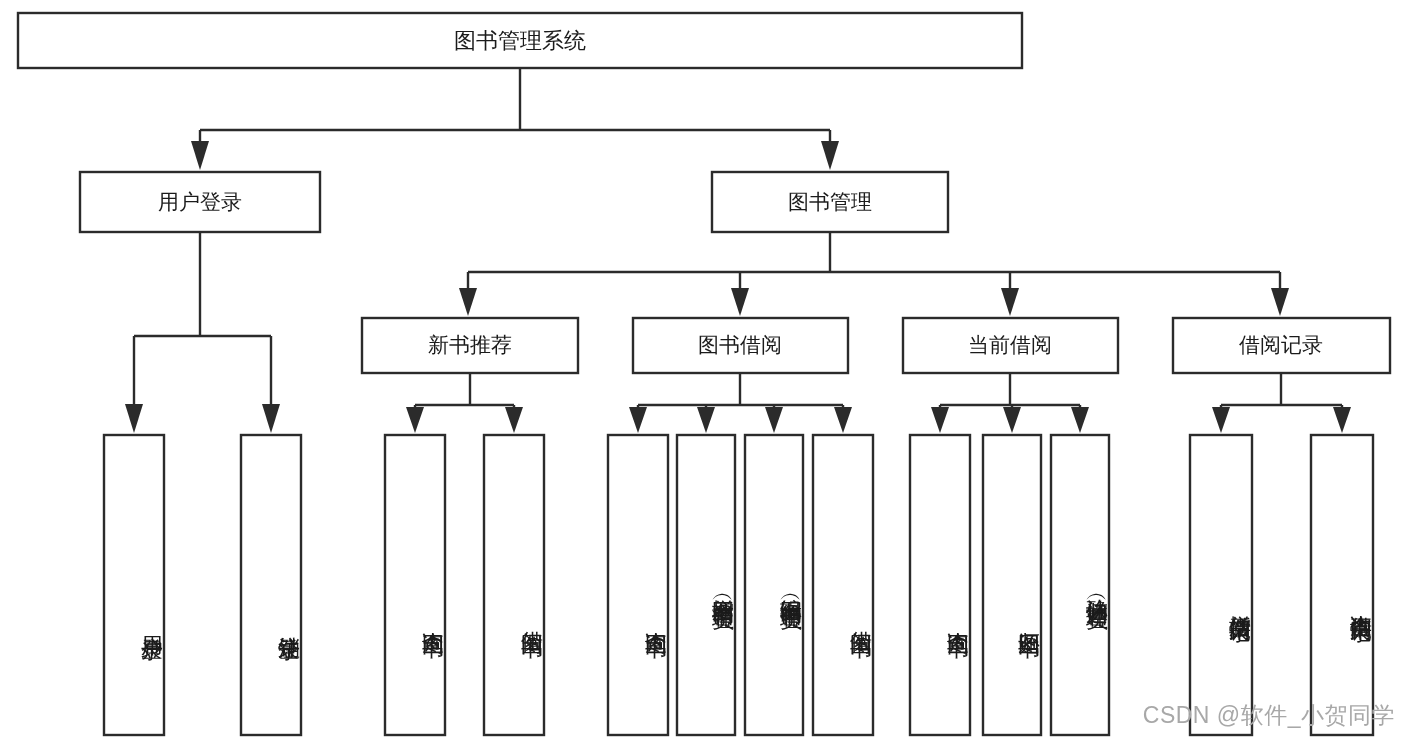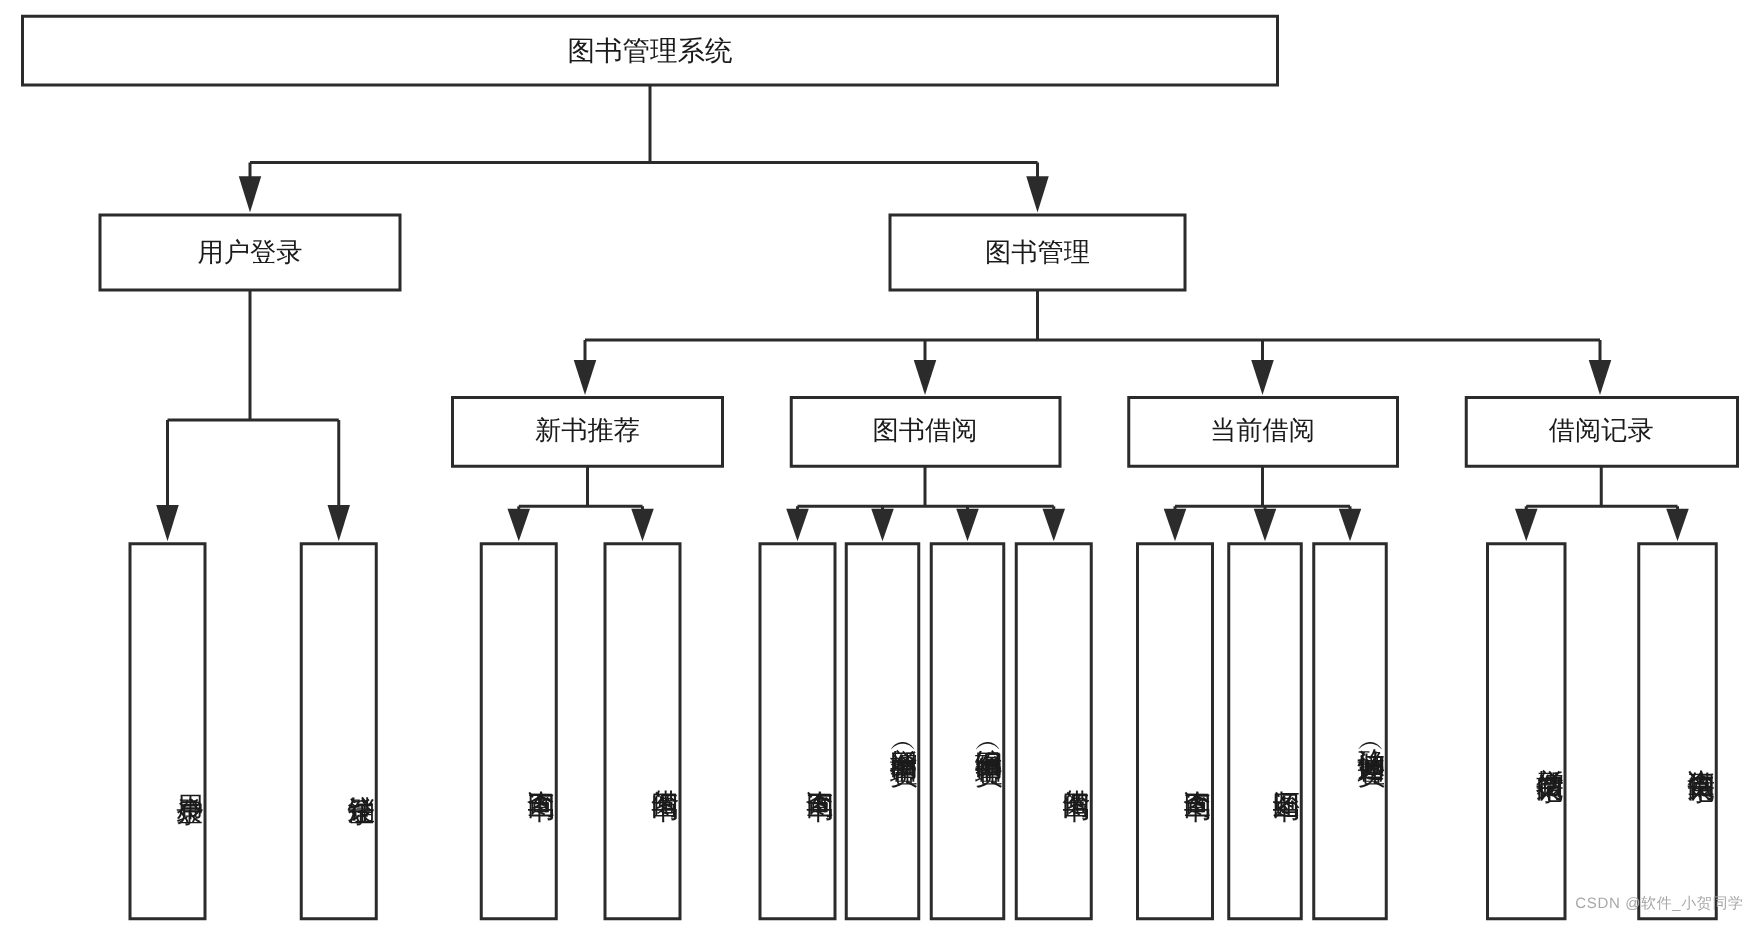--- a/index.html
+++ b/index.html
@@ -68,21 +68,21 @@
     align-items: flex-start;
     justify-content: center;
     pointer-events: none;
     white-space: nowrap;
   }
   .watermark {
     position: absolute;
     right: 10px;
     bottom: 6px;
     font-family: "Liberation Sans", sans-serif;
-    font-size: 12px;
+    font-size: 23px;
     color: #a8a8a8;
     letter-spacing: 0.5px;
     white-space: nowrap;
     margin-top: 28px;
   }
 </style>
 </head>
 <body>
 
 <div id="diagram-root">

